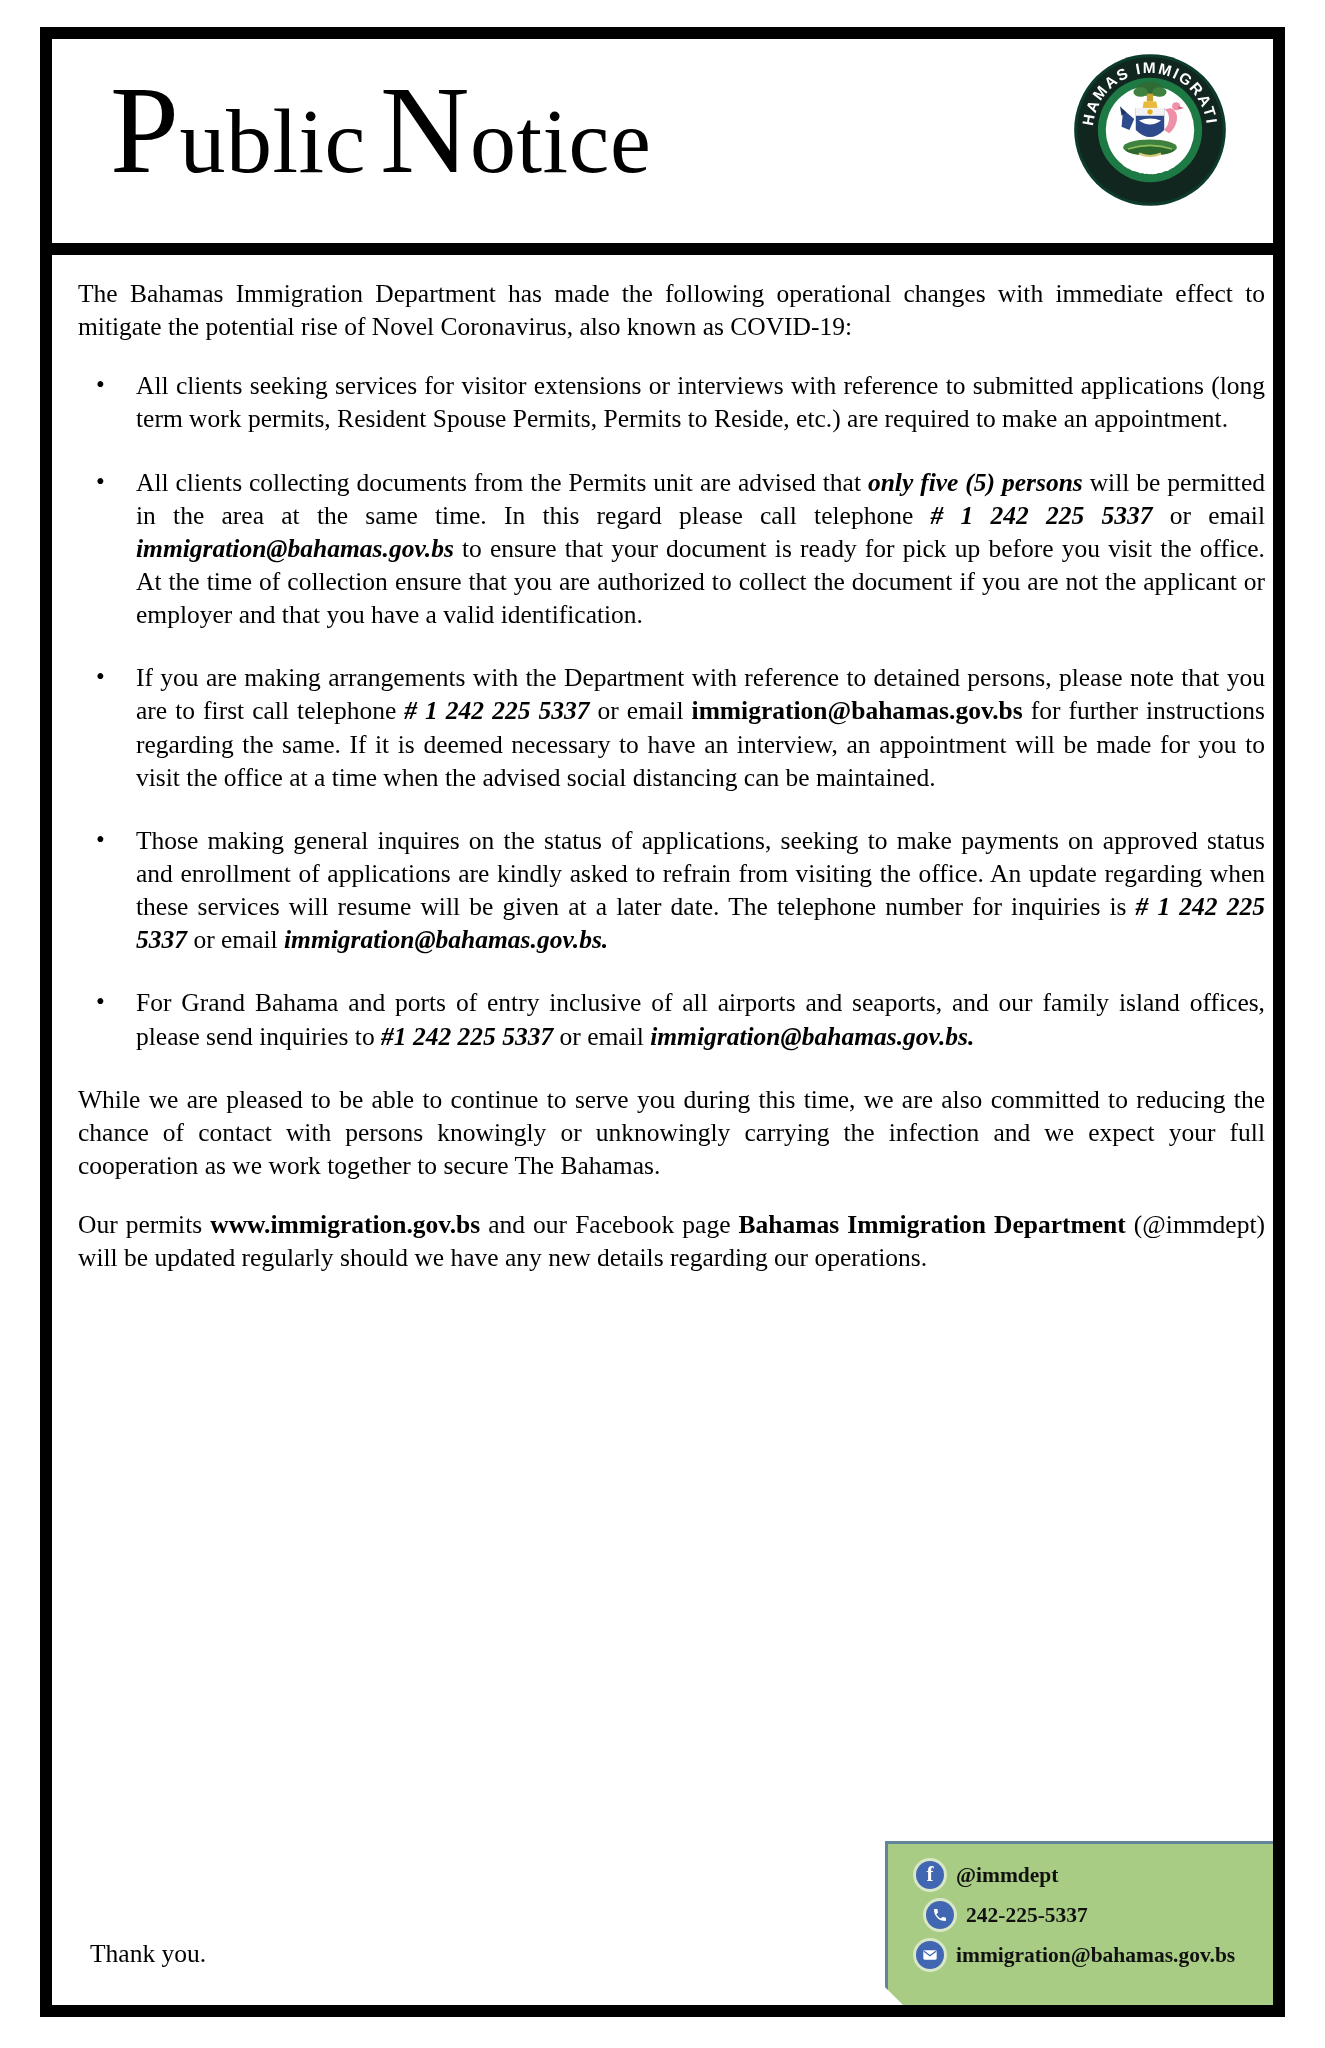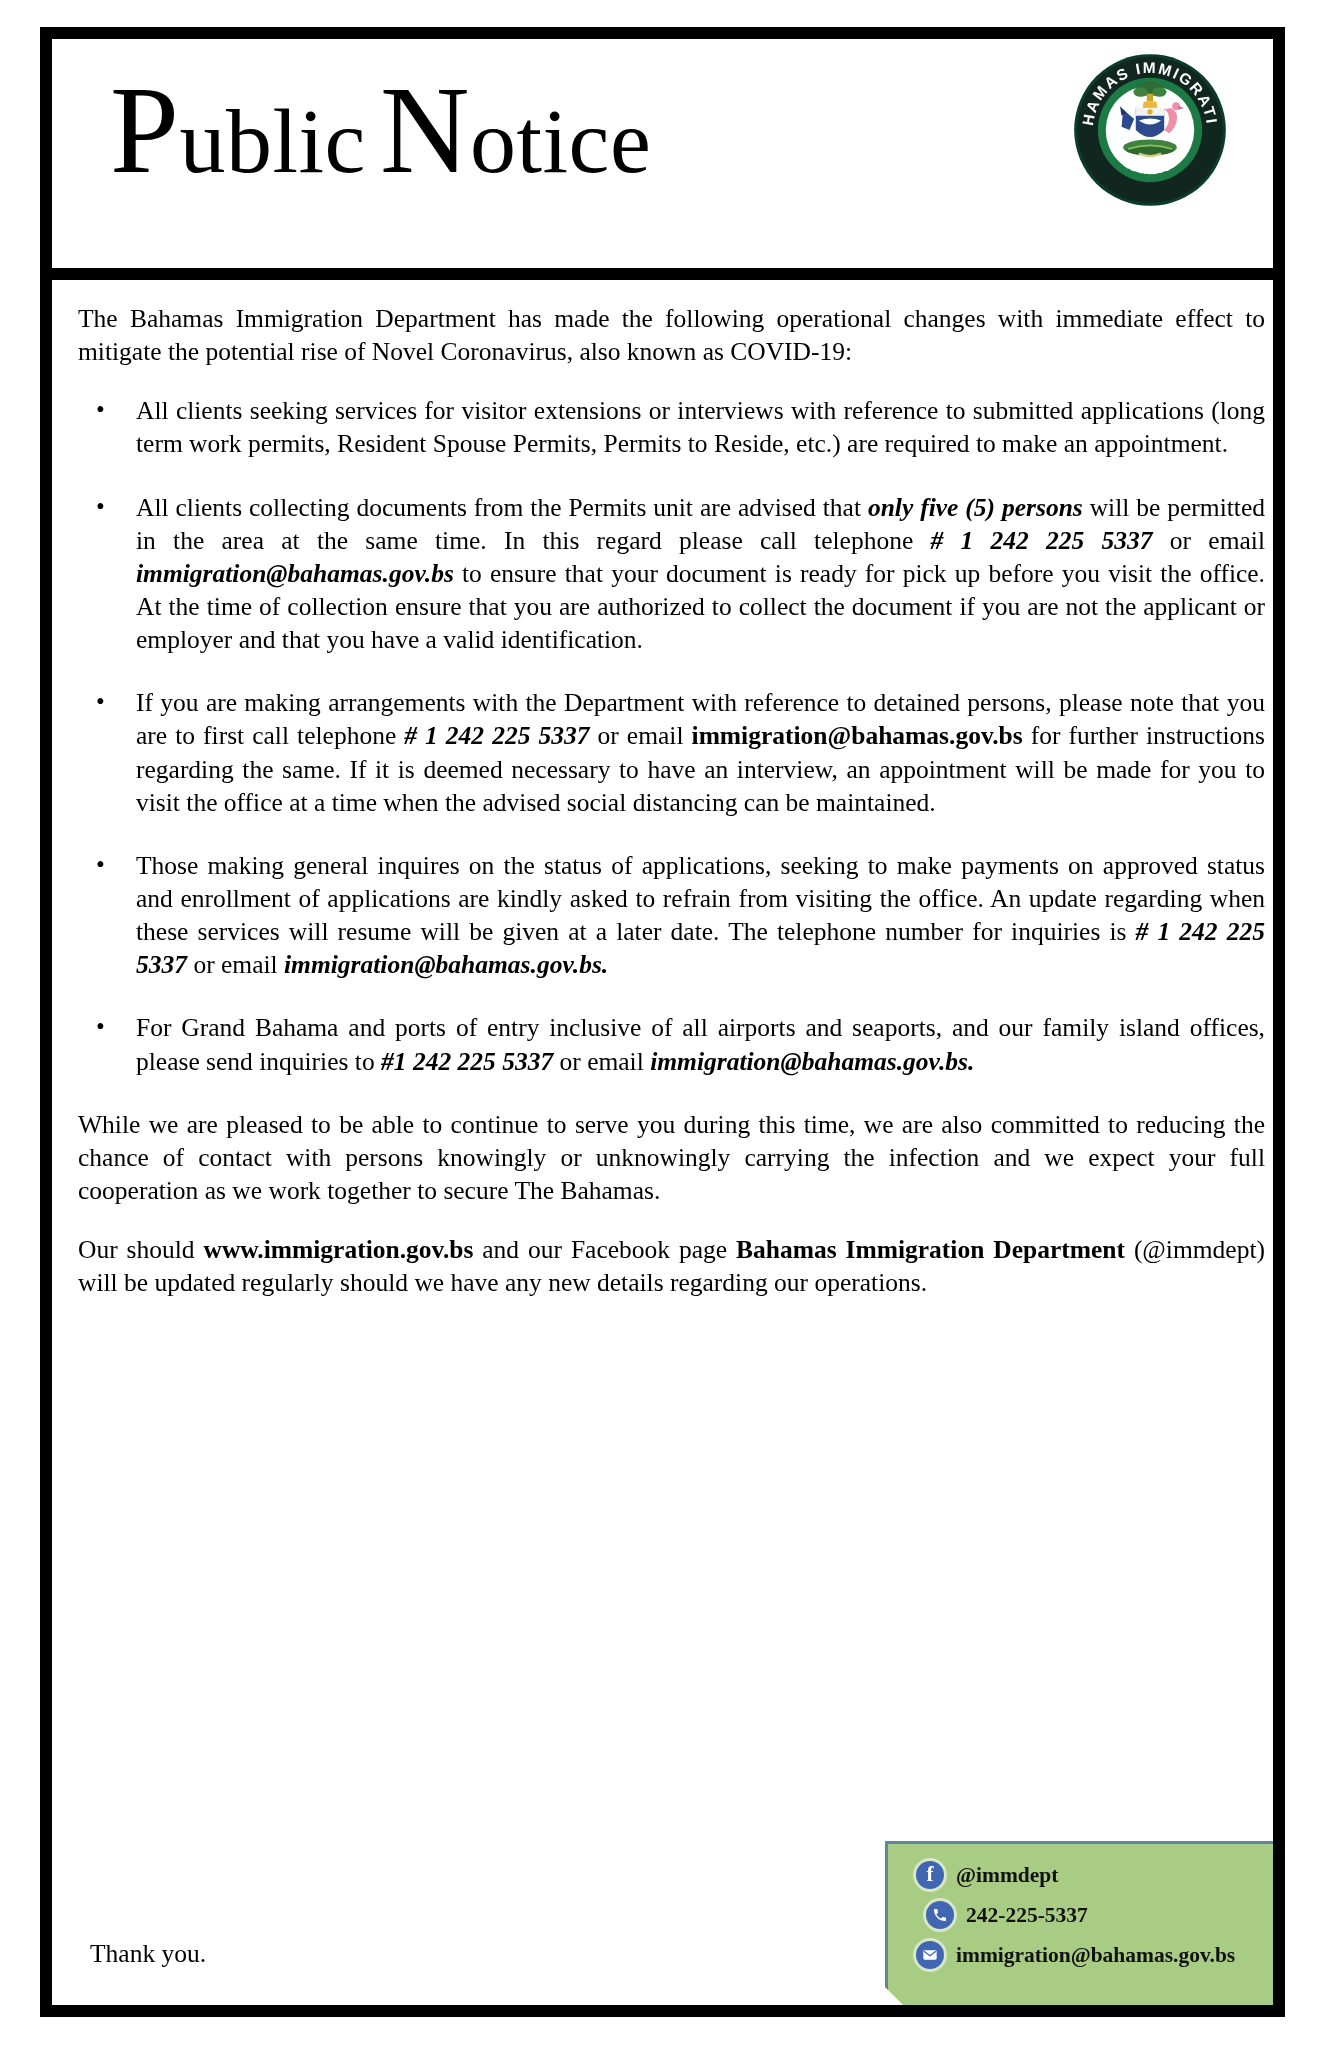--- a/index.html
+++ b/index.html
@@ -25,21 +25,21 @@
     height: 1990px;
     border: 12px solid #000000;
     box-sizing: border-box;
     background: #ffffff;
     overflow: hidden;
   }
 
   
   #header {
     position: relative;
-    height: 241px;
+    height: 216px;
     border-bottom: 12px solid #000000;
     box-sizing: border-box;
   }
   #title {
     position: absolute;
     left: 58px;
     top: 56px;
     font-size: 92px;
     line-height: 1;
     letter-spacing: 0.5px;
@@ -244,21 +244,21 @@
 
       <li>
         <span class="bullet-dot">•</span>
         <span><span>For Grand Bahama and ports of entry inclusive of all airports and seaports, and our family island offices, please send inquiries to </span><b class="bi">#1 242 225 5337</b><span> or email </span><b class="bi">immigration@bahamas.gov.bs.</b></span>
       </li>
 
     </ul>
 
     <p class="para">While we are pleased to be able to continue to serve you during this time, we are also committed to reducing the chance of contact with persons knowingly or unknowingly carrying the infection and we expect your full cooperation as we work together to secure The Bahamas.</p>
 
-    <p class="para"><span>Our should </span><b class="bb">www.immigration.gov.bs</b><span> and our Facebook page </span><b class="bb">Bahamas Immigration Department</b><span> (@immdept) will be updated regularly should we have any new details regarding our operations.</span></p>
+    <p class="para"><span>Our permits </span><b class="bb">www.immigration.gov.bs</b><span> and our Facebook page </span><b class="bb">Bahamas Immigration Department</b><span> (@immdept) will be updated regularly should we have any new details regarding our operations.</span></p>
 
   </div>
 
   <div id="thankyou">Thank you.</div>
 
   <div id="contact-box">
 
     <div class="contact-row">
       <span class="cicon">
           <span class="fb-f">f</span>

